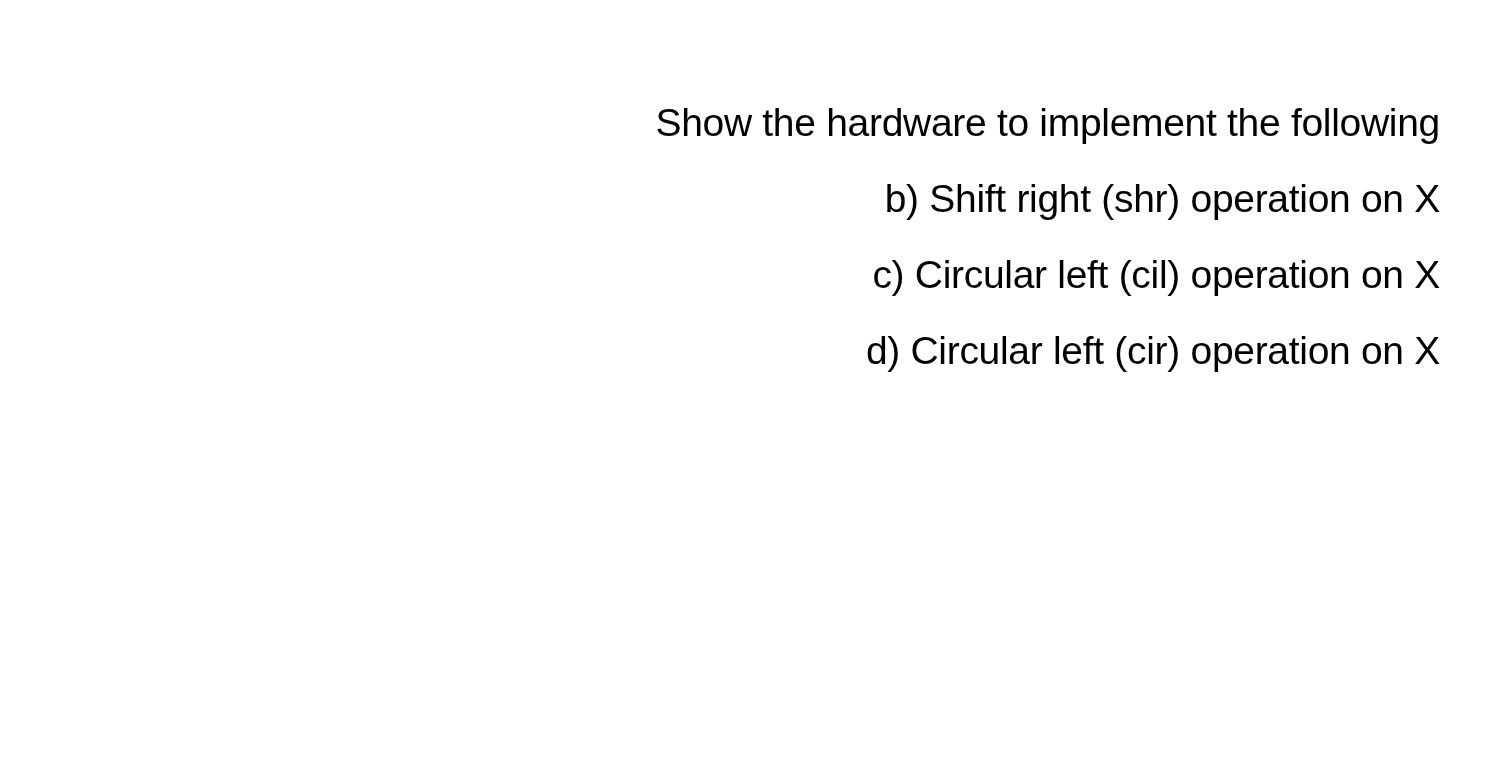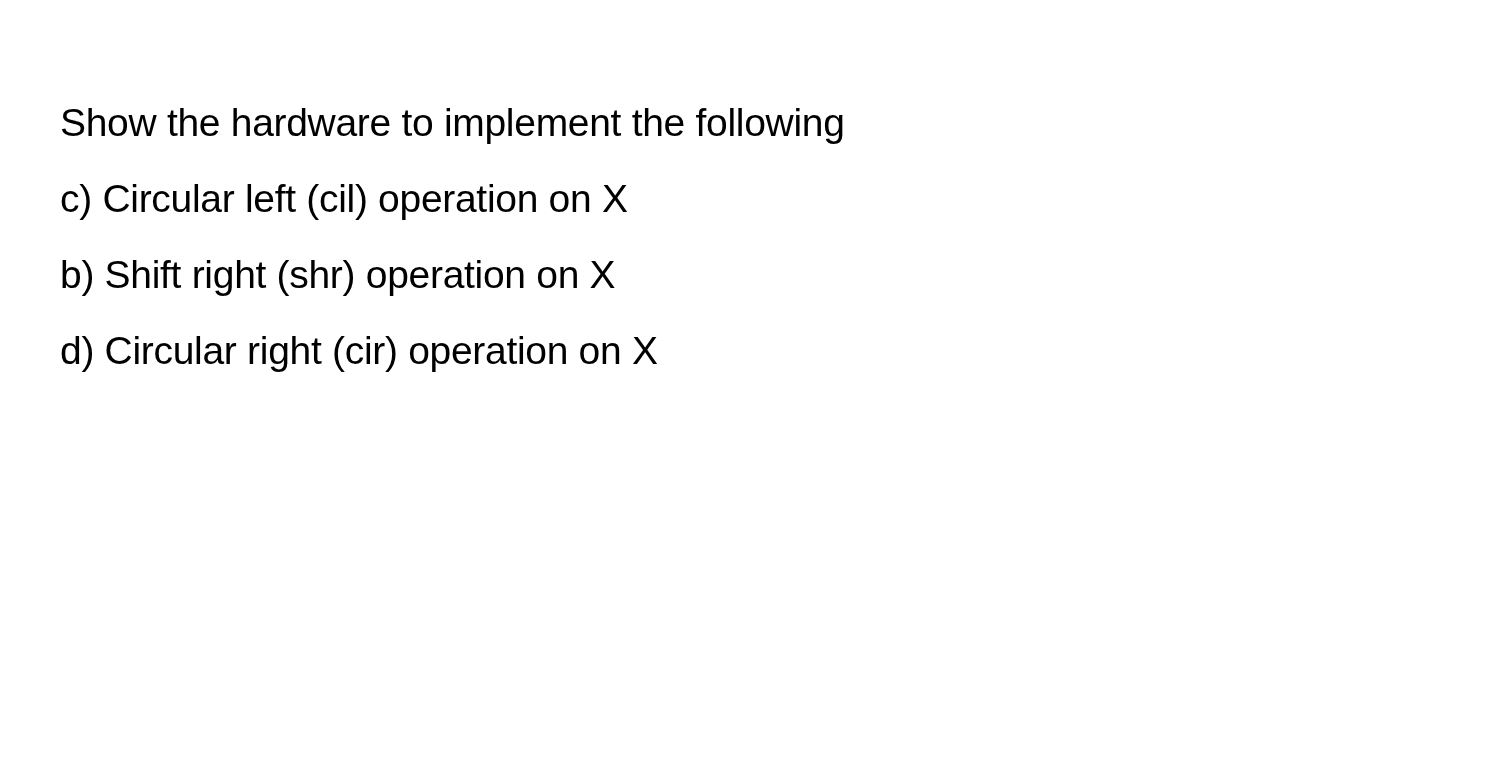--- a/index.html
+++ b/index.html
@@ -15,20 +15,21 @@
       color: #000000;
       padding: 85px 60px;
     }
     .content {
       font-size: 39px;
       line-height: 1.95;
       letter-spacing: -0.3px;
     }
     .line {
       display: block;
+      text-align: right;
     }
     .math-alpha {
       font-family: "Times New Roman", Times, serif;
       font-style: italic;
       font-size: 40px;
     }
     .math-eq {
       font-family: "Times New Roman", Times, serif;
       font-size: 40px;
       padding: 0 6px;
@@ -36,16 +37,16 @@
     .math-one {
       font-family: "Times New Roman", Times, serif;
       font-size: 40px;
     }
   </style>
 </head>
 <body>
 
 <div class="content">
   <span class="line">Show the hardware to implement the following</span>
+  <span class="line">b) Shift right (shr) operation on X</span>
   <span class="line">c) Circular left (cil) operation on X</span>
-  <span class="line">b) Shift right (shr) operation on X</span>
-  <span class="line">d) Circular right (cir) operation on X</span>
+  <span class="line">d) Circular left (cir) operation on X</span>
 </div>
 
 </body></html>

